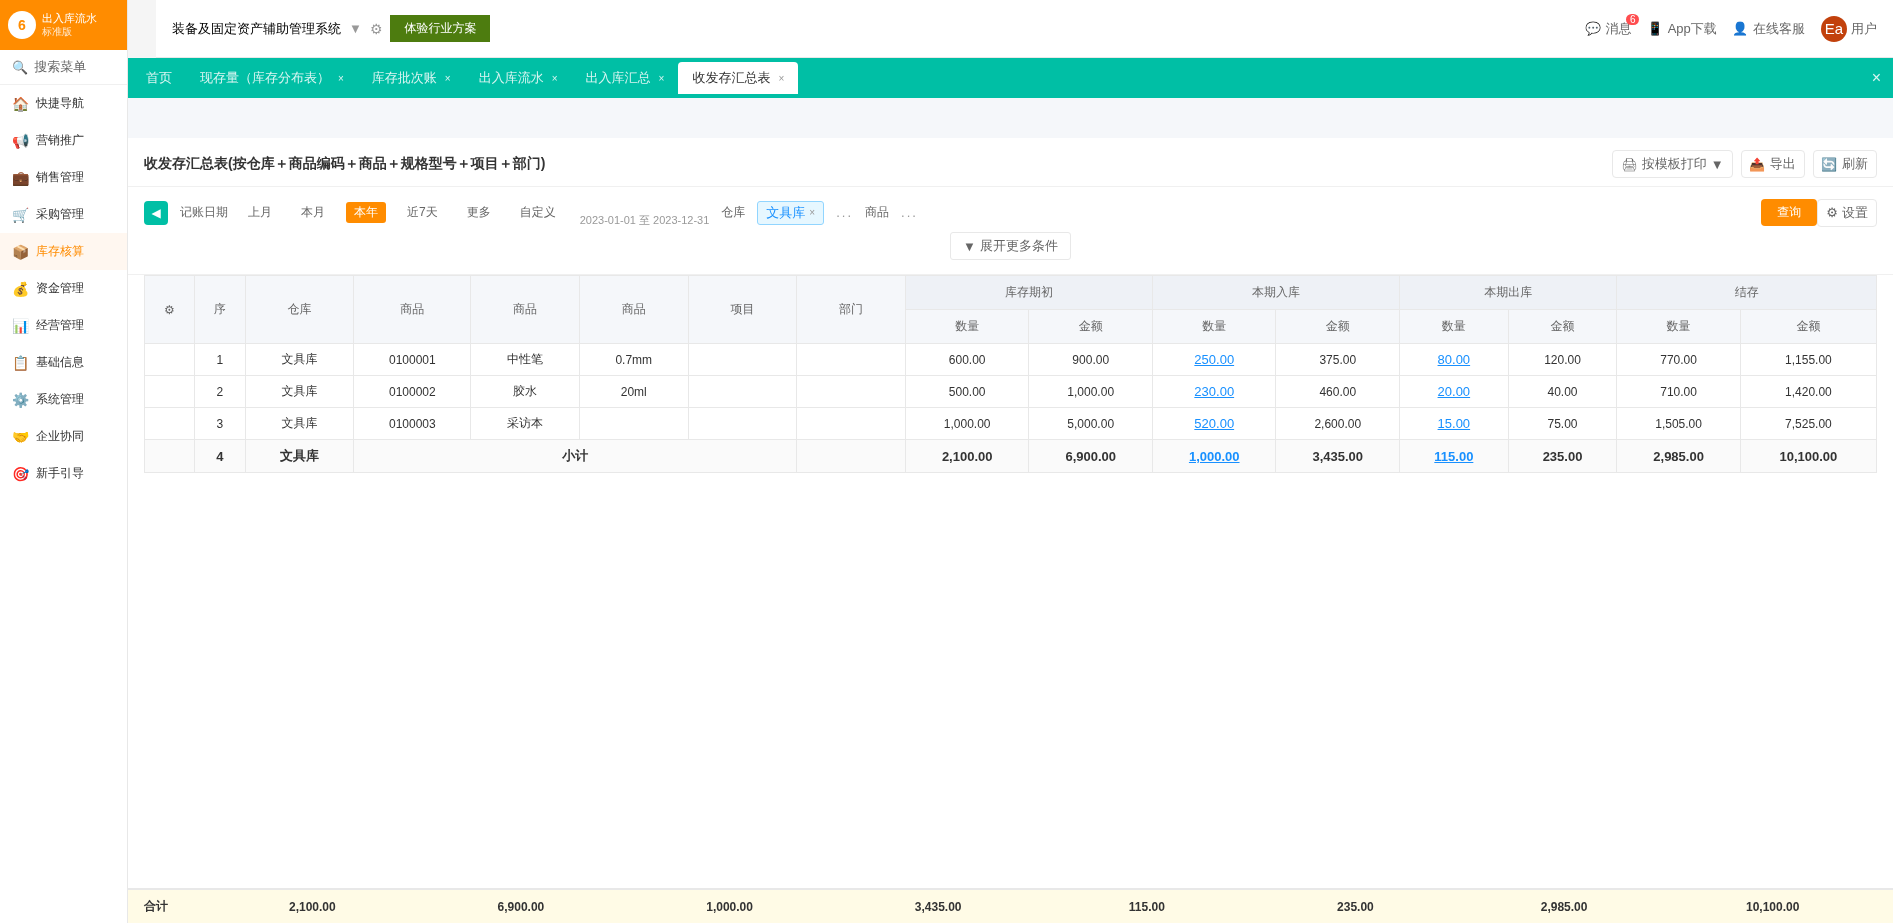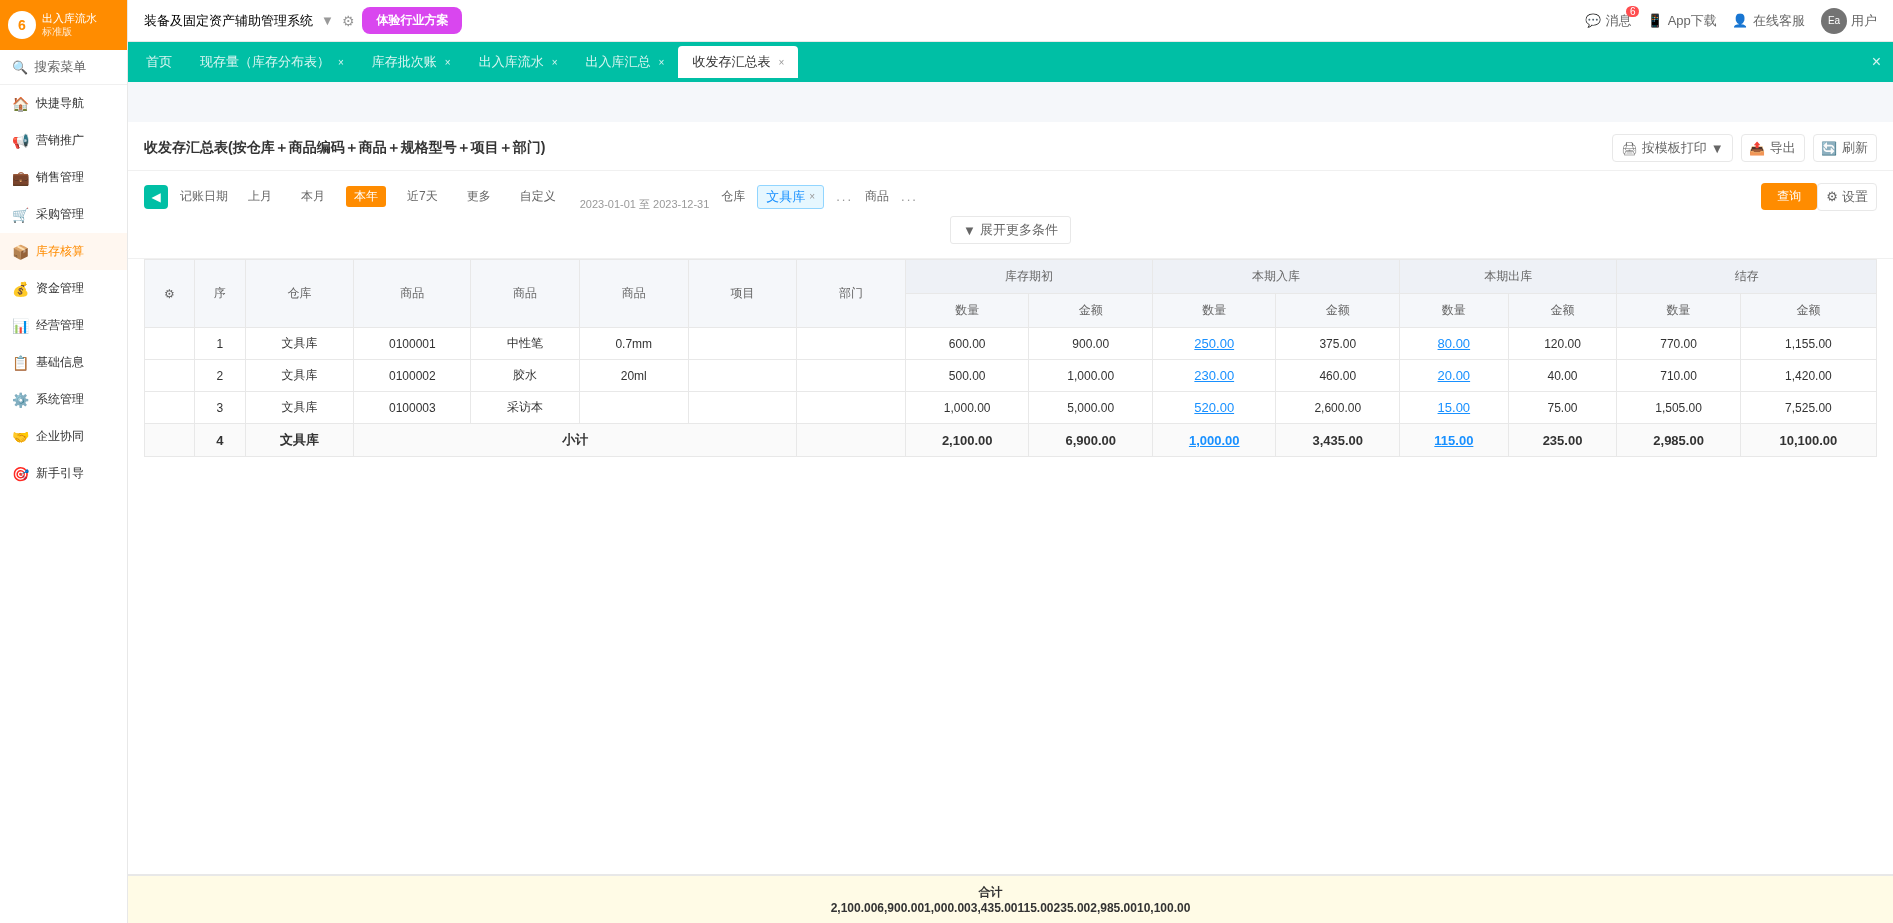--- a/index.html
+++ b/index.html
@@ -14,28 +14,28 @@
     .sidebar-search { display: flex; align-items: center; gap: 6px; padding: 8px 12px; color: #666; cursor: pointer; border-bottom: 1px solid #f0f0f0; }
     .sidebar-nav-item { display: flex; align-items: center; gap: 8px; padding: 10px 12px; color: #333; cursor: pointer; }
     .sidebar-nav-item.active { background: #fff7f0; color: #ff8c00; }
     .sidebar-nav-item .nav-icon { font-size: 14px; width: 16px; text-align: center; }
     .sidebar-nav-label { font-size: 12px; }
 
     
     .main { flex: 1; display: flex; flex-direction: column; overflow: hidden; }
 
     
-    .topbar { background: #fff; border-bottom: 1px solid #e8e8e8; display: flex; align-items: center; justify-content: space-between; padding: 0 16px; height: 42px; flex-shrink: 0; }
+    .topbar { background: #fff; border-bottom: 1px solid #e8e8e8; display: flex; align-items: center; justify-content: space-between; padding: 0 16px; height: 58px; flex-shrink: 0; margin-left: 28px; }
     .topbar-left { display: flex; align-items: center; gap: 8px; }
     .topbar-right { display: flex; align-items: center; gap: 16px; }
-    .topbar-btn { background: #d946ef; color: white; border: none; border-radius: 8px; padding: 5px 14px; cursor: pointer; font-size: 12px; font-weight: bold; }
+    .topbar-btn { background: #4d7c0f; color: white; border: none; border-radius: 0; padding: 5px 14px; cursor: pointer; font-size: 12px; }
     .topbar-icon-item { display: flex; align-items: center; gap: 4px; color: #666; cursor: pointer; font-size: 12px; position: relative; }
     .badge { background: #ff4d4f; color: white; border-radius: 10px; padding: 0 4px; font-size: 10px; position: absolute; top: -6px; right: -8px; }
     .gear-icon { color: #999; cursor: pointer; font-size: 14px; }
-    .user-avatar { width: 26px; height: 26px; background: #737373; border-radius: 50%; display: flex; align-items: center; justify-content: center; font-size: 10px; color: #fff; }
+    .user-avatar { width: 26px; height: 26px; background: #c2410c; border-radius: 50%; display: flex; align-items: center; justify-content: center; font-size: 15px; color: #fff; }
 
     
     .tabs { background: #00bfa5; display: flex; align-items: center; height: 40px; padding: 0 4px; flex-shrink: 0; overflow: hidden; }
     .tab-item { display: flex; align-items: center; gap: 6px; padding: 0 14px; height: 32px; color: rgba(255,255,255,0.85); cursor: pointer; border-radius: 4px 4px 0 0; font-size: 12px; white-space: nowrap; }
     .tab-item.active { background: #fff; color: #333; border-radius: 4px 4px 0 0; }
     .tab-close { font-size: 10px; color: inherit; margin-left: 2px; }
     .tab-item.active .tab-close { color: #999; }
     .tabs-close-all { margin-left: auto; color: rgba(255,255,255,0.85); cursor: pointer; padding: 0 8px; font-size: 16px; }
 
     
@@ -75,21 +75,21 @@
     .data-table { width: 100%; border-collapse: collapse; margin-top: 0; }
     .data-table th { background: #f5f7fa; border: 1px solid #e8e8e8; padding: 8px 19px; text-align: center; color: #666; font-weight: normal; font-size: 12px; white-space: nowrap; }
     .data-table td { border: 1px solid #e8e8e8; padding: 7px 10px; text-align: center; color: #333; font-size: 12px; white-space: nowrap; }
     .data-table .subtotal-row td { font-weight: bold; background: #fafafa; }
     .data-table th.group-header { background: #eef1f6; }
     .link-text { color: #1890ff; text-decoration: underline; cursor: pointer; }
     .th-settings { width: 32px; cursor: pointer; color: #999; }
     .col-no { width: 40px; }
 
     
-    .footer-bar { background: #fffbe6; border-top: 2px solid #e8e8e8; display: flex; align-items: center; padding: 8px 16px; flex-shrink: 0; position: sticky; bottom: 0; flex-direction: column; }
+    .footer-bar { background: #fffbe6; border-top: 2px solid #e8e8e8; display: flex; align-items: center; padding: 8px 16px; flex-shrink: 0; position: sticky; bottom: 0; }
     .footer-label { color: #333; font-weight: bold; margin-right: 40px; font-size: 12px; }
     .footer-values { display: flex; gap: 0; flex: 1; }
     .footer-val { flex: 1; text-align: center; font-size: 12px; color: #333; font-weight: bold; }
   </style>
 </head>
 <body>
 
 <div class="sidebar">
   <div class="sidebar-header">
     <div class="sidebar-logo">6</div>

